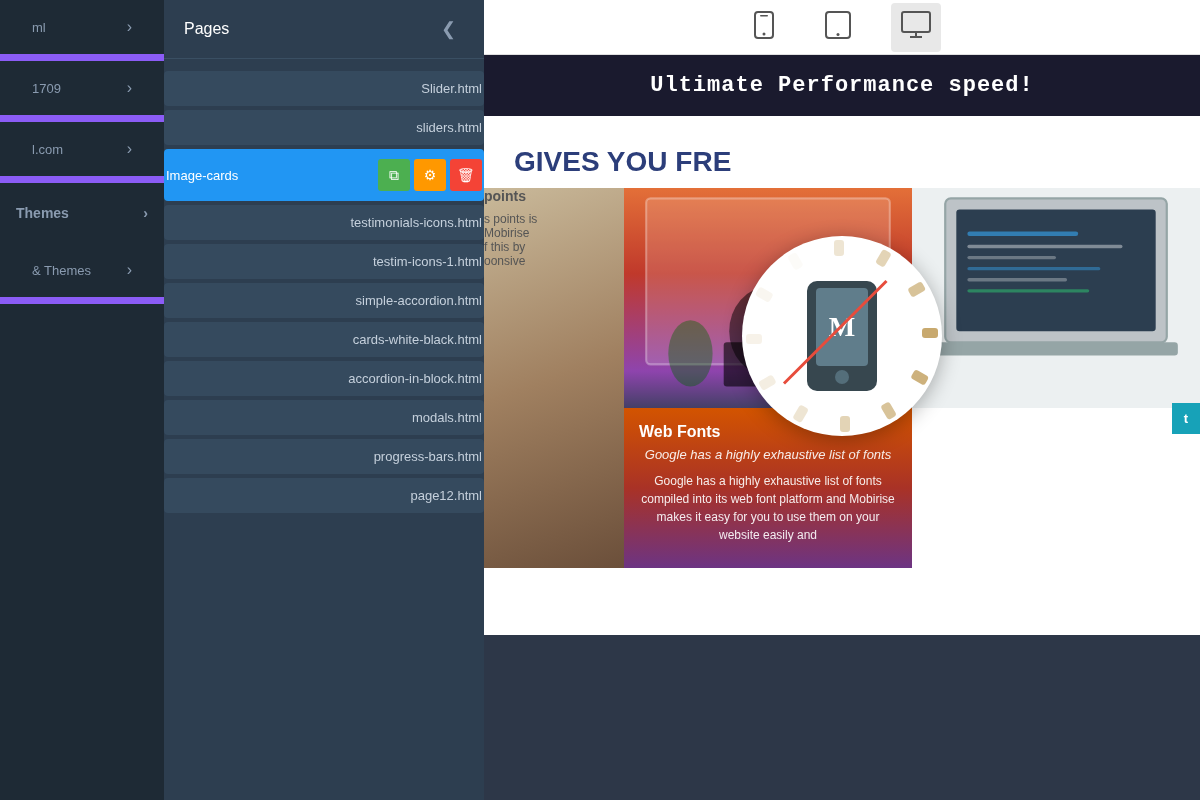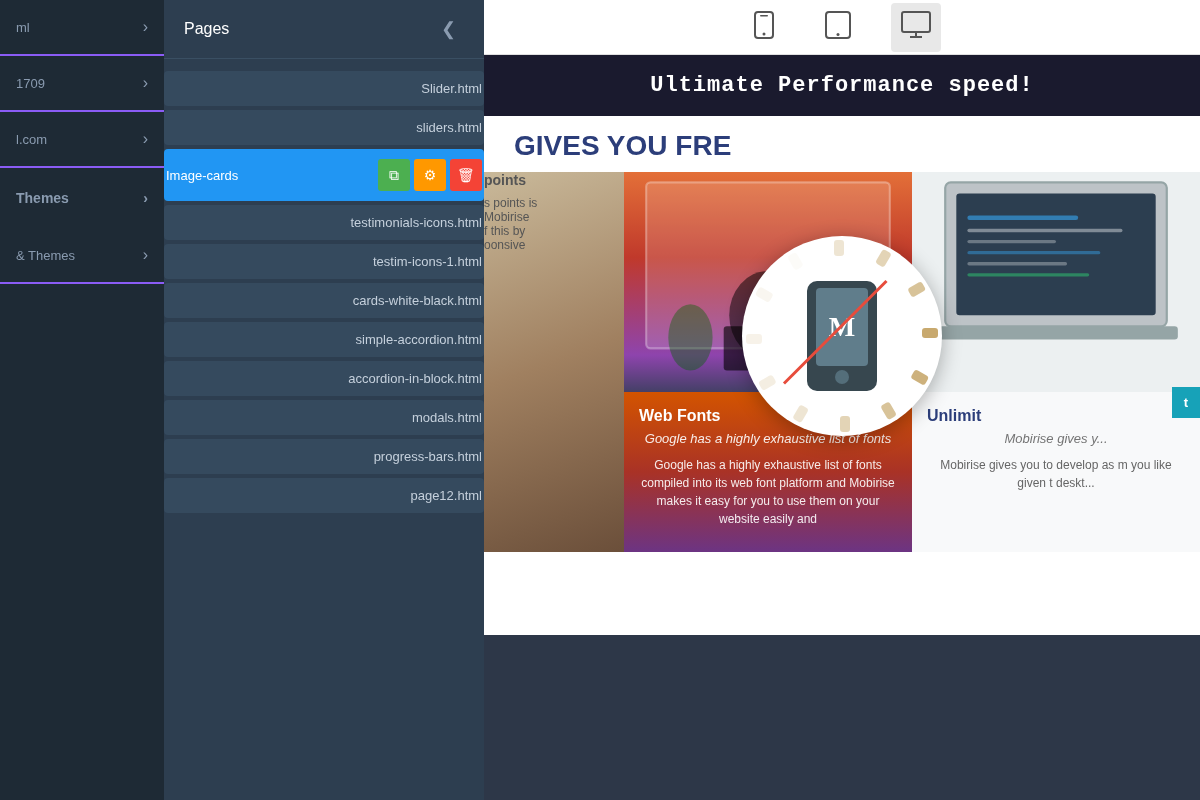--- a/index.html
+++ b/index.html
@@ -12,25 +12,25 @@
       height: 800px;
       display: flex;
       flex-direction: column;
       padding: 0;
       flex-shrink: 0;
     }
     .sidebar-item {
       display: flex;
       align-items: center;
       justify-content: space-between;
-      padding: 18px 16px;
+      padding: 18px 32px;
       color: #8a9bb0;
       font-size: 13px;
       cursor: pointer;
-      border-bottom: 2px solid #8b5cf6;
+      border-bottom: 7px solid #8b5cf6;
     }
     .sidebar-item .chevron {
       color: #8a9bb0;
       font-size: 16px;
     }
     .sidebar-section-themes {
       display: flex;
       align-items: center;
       justify-content: space-between;
       padding: 22px 16px;
@@ -172,21 +172,21 @@
 
     
     .preview-body {
       background: white;
       overflow: hidden;
       height: calc(800px - 55px - 58px);
       position: relative;
     }
 
     .gives-section {
-      padding: 14px 30px 10px;
+      padding: 30px 30px 10px;
       background: white;
     }
     .gives-title {
       color: #2c3e7a;
       font-size: 28px;
       font-weight: 800;
       text-transform: uppercase;
     }
 
     
@@ -343,24 +343,24 @@
         </button>
       </div>
     </div>
     <div class="page-item">
       <span>testimonials-icons.html</span>
     </div>
     <div class="page-item">
       <span>testim-icons-1.html</span>
     </div>
     <div class="page-item">
+      <span>simple-accordion.html</span>
+    </div>
+    <div class="page-item">
       <span>cards-white-black.html</span>
-    </div>
-    <div class="page-item">
-      <span>simple-accordion.html</span>
     </div>
     <div class="page-item">
       <span>accordion-in-block.html</span>
     </div>
     <div class="page-item">
       <span>modals.html</span>
     </div>
     <div class="page-item">
       <span>progress-bars.html</span>
     </div>
@@ -462,25 +462,20 @@
               <rect x="50" y="50" width="100" height="4" rx="2" fill="rgba(52,152,219,0.7)"></rect>
               <rect x="50" y="62" width="140" height="3" rx="1.5" fill="rgba(255,255,255,0.4)"></rect>
               <rect x="50" y="72" width="80" height="3" rx="1.5" fill="rgba(255,255,255,0.3)"></rect>
               <rect x="50" y="82" width="120" height="3" rx="1.5" fill="rgba(52,152,219,0.5)"></rect>
               <rect x="50" y="92" width="90" height="3" rx="1.5" fill="rgba(255,255,255,0.3)"></rect>
               <rect x="50" y="102" width="110" height="3" rx="1.5" fill="rgba(46,204,113,0.5)"></rect>
 
               <rect x="20" y="150" width="220" height="12" rx="3" fill="#95a5a6"></rect>
             </svg>
           </div>
-          <div class="card-right-body">
-            <div class="card-title" style="color:#2c3e7a;">Unlimit</div>
-            <div class="card-subtitle" style="color:#666; font-style: italic;">Mobirise gives y...</div>
-            <div class="card-body-text" style="color:#555;">Mobirise gives you to develop as m you like given t deskt...</div>
-          </div>
 
           <div style="position:absolute; top:215px; right:0; background:#17a2b8; color:white; padding:8px 12px; font-size:13px; font-weight:bold;">t</div>
         </div>
 
       </div>
 
       <div class="floating-circle">
 
         <svg width="200" height="200" viewBox="0 0 200 200" style="position:absolute; top:0; left:0;">
 

